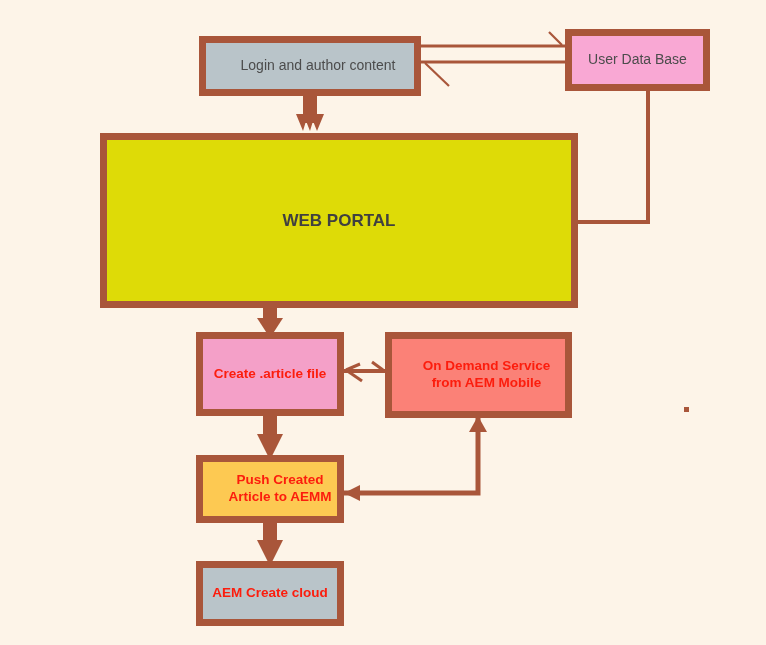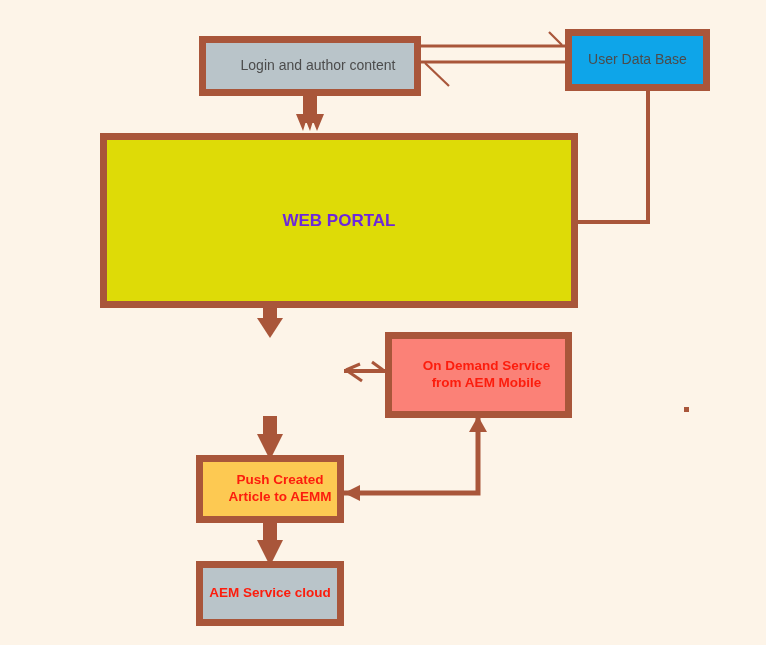--- a/index.html
+++ b/index.html
@@ -36,33 +36,33 @@
     background: #b9c4c9;
     padding-left: 16px;
   }
   #node-login .label {
     color: #4c4c4c;
     font-size: 14px;
     font-weight: normal;
   }
   #node-userdb {
     left: 565px; top: 29px; width: 145px; height: 62px;
-    background: #0ea5e9;
+    background: #f9a8d4;
   }
   #node-userdb .label {
     color: #4c4c4c;
     font-size: 14px;
     font-weight: normal;
   }
   #node-webportal {
     left: 100px; top: 133px; width: 478px; height: 175px;
     background: #dedb07;
   }
   #node-webportal .label {
-    color: #6d28d9;
+    color: #404040;
     font-size: 17px;
     font-weight: bold;
   }
   #node-article {
     left: 196px; top: 332px; width: 148px; height: 84px;
     background: #f4a0c8;
   }
   #node-article .label {
     color: #fc1d0d;
     font-size: 13.5px;
@@ -175,30 +175,33 @@
   </div>
 
   <div class="node" id="node-userdb">
     <span class="label">User Data Base</span>
   </div>
 
   <div class="node" id="node-webportal">
     <span class="label">WEB PORTAL</span>
   </div>
 
+  <div class="node" id="node-article">
+    <span class="label">Create .article file</span>
+  </div>
 
   <div class="node" id="node-ondemand">
     <span class="label">On Demand Service
 from AEM Mobile</span>
   </div>
 
   <div class="node" id="node-push">
     <span class="label">Push Created
 Article to AEMM</span>
   </div>
 
   <div class="node" id="node-aemcloud">
-    <span class="label">AEM Service cloud</span>
+    <span class="label">AEM Create cloud</span>
   </div>
 
   <div class="dot"></div>
 
 </div>
 
 </body></html>

